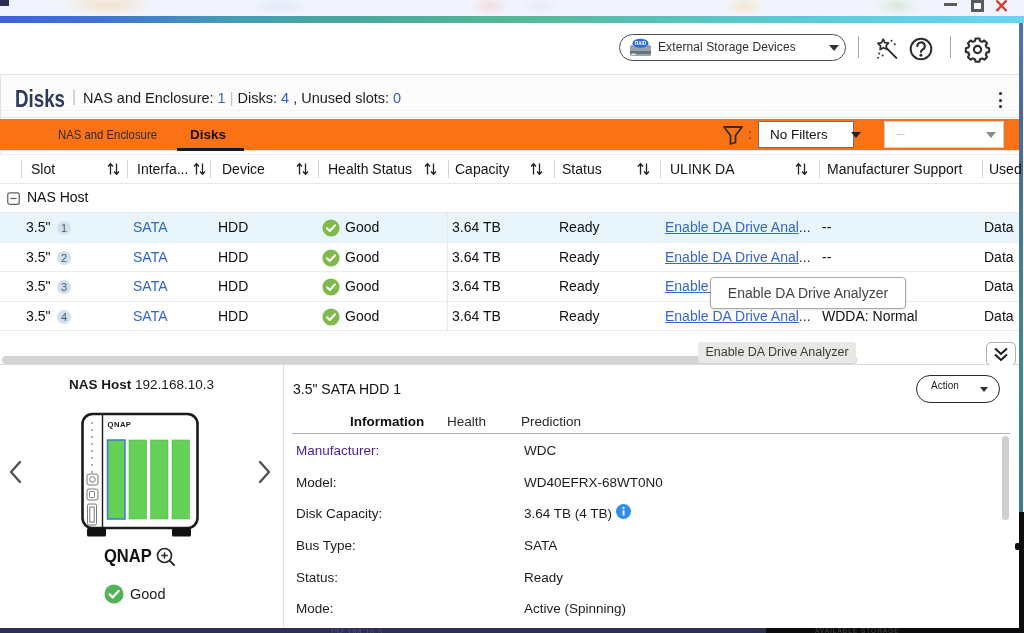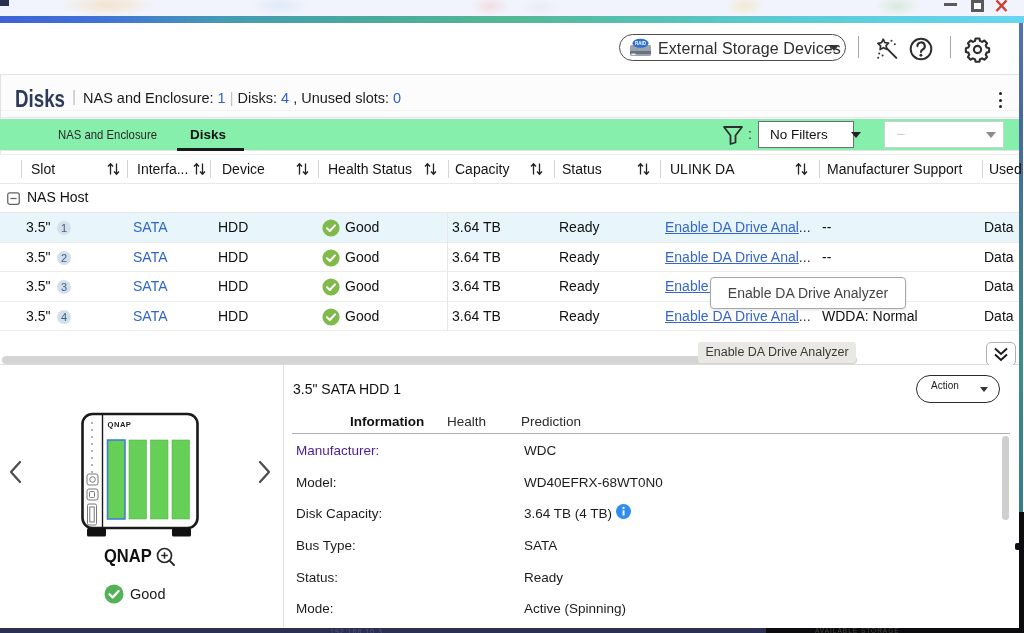--- a/index.html
+++ b/index.html
@@ -36,21 +36,21 @@
 
   <div class="abs" style="left:619px;top:11px;width:227px;height:27px;border:1.5px solid #4d4d4d;border-radius:14px;background:#fff;">
 
     <svg class="abs" style="left:9px;top:3px;" width="23" height="19" viewBox="0 0 23 19">
       <rect x="1" y="7" width="21" height="11" rx="1.5" fill="#9aa3ad"></rect>
       <rect x="1" y="13" width="21" height="3" fill="#6a737d"></rect>
       <rect x="2.5" y="15.5" width="4" height="1.6" fill="#e8eef4"></rect>
       <ellipse cx="11.5" cy="5.2" rx="8" ry="4.5" fill="#2d6fd1"></ellipse>
       <text x="11.5" y="7" font-size="4.6" font-weight="bold" fill="#fff" text-anchor="middle" font-family="Liberation Sans">RAID</text>
     </svg>
-    <div class="abs" style="left:38px;top:4.5px;font-size:16px;color:#2e2e2e;letter-spacing:0.1px;">External Storage Devices</div>
+    <div class="abs" style="left:38px;top:4.5px;font-size:12px;color:#2e2e2e;letter-spacing:0.1px;">External Storage Devices</div>
     <div class="abs" style="left:209px;top:10px;width:0;height:0;border-left:5.5px solid transparent;border-right:5.5px solid transparent;border-top:6px solid #333;"></div>
   </div>
   <div class="abs" style="left:858px;top:13px;width:1px;height:22px;background:#a8a8a8;"></div>
 
   <svg class="abs" style="left:876px;top:15px;" width="25" height="23" viewBox="0 0 25 23">
     <path d="M7.2 1.2 L8.9 4.6 L12.6 5.0 L10.1 7.6 L10.8 11.3 L7.4 9.7 L4.1 11.5 L4.6 7.8 L1.9 5.3 L5.6 4.7 Z" fill="none" stroke="#2e2e2e" stroke-width="1.7" stroke-linejoin="round"></path>
     <path d="M10.8 10.4 L20.3 19.9" stroke="#2e2e2e" stroke-width="2" stroke-linecap="round"></path>
     <circle cx="15.5" cy="2.8" r="1" fill="#2e2e2e"></circle>
     <circle cx="18.8" cy="6.2" r="1" fill="#2e2e2e"></circle>
     <circle cx="3.2" cy="15.4" r="1" fill="#2e2e2e"></circle>
@@ -74,21 +74,21 @@
 <div class="abs" style="left:0;top:74px;width:1019px;height:44px;background:#fcfcfc;border-top:1px solid #e2e2e2;border-bottom:1px solid #e8e8e8;border-left:1px solid #e2e2e2;">
   <div class="abs" style="left:14px;top:10px;font-size:24px;font-weight:bold;color:#2b3a5c;transform:scaleX(0.78);transform-origin:left top;">Disks</div>
   <div class="abs" style="left:71px;top:13px;font-size:16px;color:#c0c0c0;">|</div>
   <div class="abs" style="left:82px;top:15px;font-size:14.5px;color:#1c1c1c;">NAS and Enclosure: <span style="color:#2e62c9">1</span> <span style="color:#c0c0c0">|</span> Disks: <span style="color:#2e62c9">4</span> , Unused slots: <span style="color:#2e62c9">0</span></div>
   <div class="abs" style="left:998px;top:17px;width:3px;height:3px;border-radius:2px;background:#222;"></div>
     <div class="abs" style="left:998px;top:23.5px;width:3px;height:3px;border-radius:2px;background:#222;"></div>
     <div class="abs" style="left:998px;top:30px;width:3px;height:3px;border-radius:2px;background:#222;"></div>
 <div class="abs" style="left:0;top:35px;width:1017px;height:0;border-top:1px dotted #eceae6;"></div>
   </div>
 
-<div class="abs" style="left:0;top:119px;width:1019px;height:32px;background:#86efac;border-bottom:1px solid #e5e5e5;">
+<div class="abs" style="left:0;top:119px;width:1019px;height:32px;background:#f97316;border-bottom:1px solid #e5e5e5;">
   <div class="abs" style="left:58px;top:8px;font-size:13.5px;color:#2a2a2a;transform:scaleX(0.84);transform-origin:left top;">NAS and Enclosure</div>
   <div class="abs" style="left:190px;top:8px;font-size:13.5px;font-weight:bold;color:#111;">Disks</div>
   <div class="abs" style="left:177px;top:29px;width:67px;height:3px;background:#1a1a1a;"></div>
 
   <svg class="abs" style="left:722px;top:6px;" width="22" height="21" viewBox="0 0 22 21">
     <path d="M2 2 H20 L13.5 10.5 V17.5 L8.5 19 V10.5 Z" fill="none" stroke="#2e2e2e" stroke-width="1.8" stroke-linejoin="round"></path>
   </svg>
   <div class="abs" style="left:748px;top:7px;font-size:14px;color:#333;">:</div>
   <div class="abs" style="left:758px;top:2px;width:96px;height:27px;border:1px solid #6e6e6e;background:#fff;">
     <div class="abs" style="left:11px;top:5px;font-size:13.5px;color:#111;">No Filters</div>
@@ -229,20 +229,21 @@
   <svg class="abs" style="left:6px;top:3px;" width="16" height="17" viewBox="0 0 16 17">
     <path d="M2 2.5 L8 8 L14 2.5 M2 8.5 L8 14 L14 8.5" fill="none" stroke="#1a1a1a" stroke-width="2"></path>
   </svg>
 </div>
 
 <div class="abs" style="left:698px;top:342px;width:158px;height:21px;background:#eae8e4;border-radius:3px;font-size:12.5px;color:#3a3a3a;text-align:center;line-height:21px;">Enable DA Drive Analyzer</div>
 
 <div class="abs" id="bottompanel" style="left:0;top:365px;width:1019px;height:262px;background:#fff;">
   <div class="abs" style="left:283px;top:0;width:1px;height:262px;background:#ddd;"></div>
 
+  <div class="abs" style="left:0;top:12px;width:283px;height:20px;text-align:center;font-size:13.5px;color:#1a1a1a;"><b>NAS Host</b> 192.168.10.3</div>
 
   <svg class="abs" style="left:8px;top:95px;" width="14" height="24" viewBox="0 0 14 24">
       <path d="M12 2 L3 12 L12 22" fill="none" stroke="#4f4f4f" stroke-width="2.3" stroke-linecap="round" stroke-linejoin="round"></path>
     </svg>
   <svg class="abs" style="left:258px;top:95px;" width="14" height="24" viewBox="0 0 14 24">
       <path d="M2 2 L11 12 L2 22" fill="none" stroke="#4f4f4f" stroke-width="2.3" stroke-linecap="round" stroke-linejoin="round"></path>
     </svg>
 
   <svg class="abs" style="left:79px;top:47px;" width="122" height="128" viewBox="0 0 122 128">
     <rect x="3.5" y="2" width="115" height="114" rx="10" fill="#fff" stroke="#1a1a1a" stroke-width="2.6"></rect>

